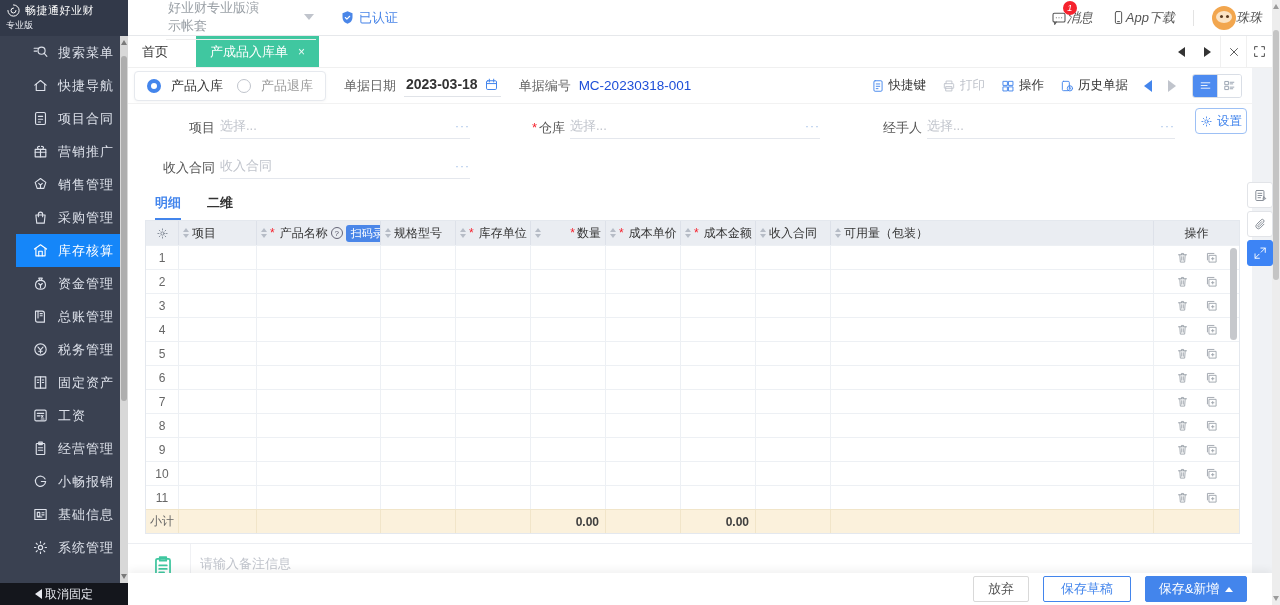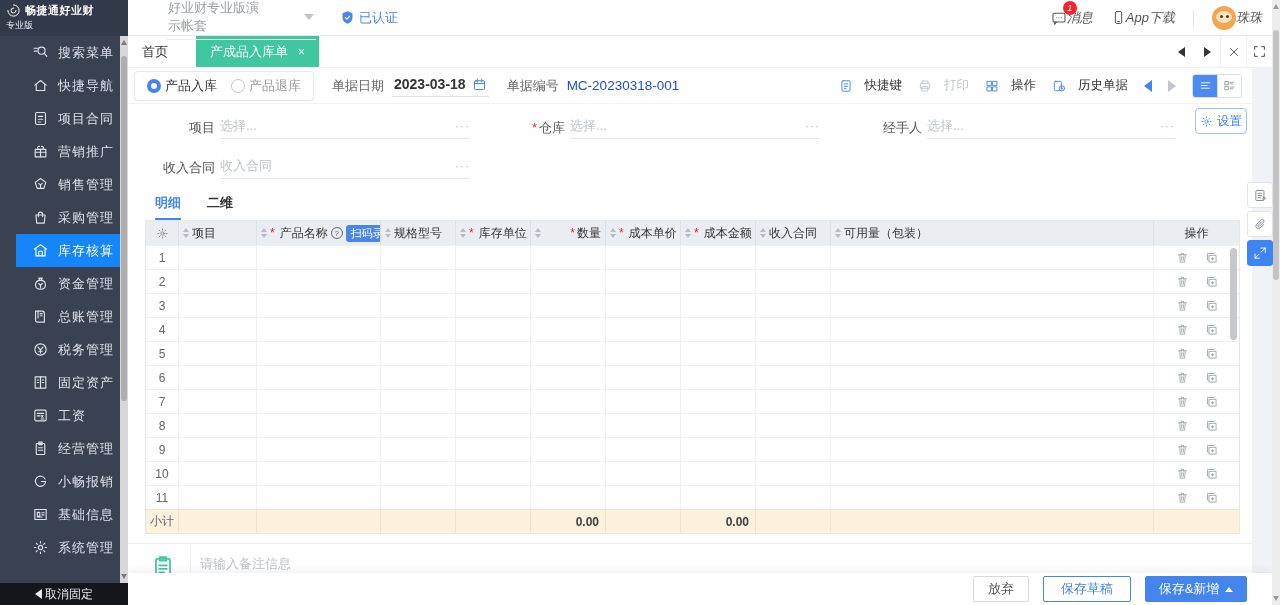--- a/index.html
+++ b/index.html
@@ -9,21 +9,21 @@
   svg { display:block; }
   .ic { stroke:currentColor; fill:none; stroke-width:1.6; stroke-linecap:round; stroke-linejoin:round; }
 
   
   .topbar { position:absolute; left:0; top:0; width:1280px; height:36px; background:#fff;
             border-bottom:1px solid #E6E8EB; z-index:6; display:flex; align-items:center; }
   .logo-block { width:128px; height:36px; background:#323949; color:#fff; flex:none;
                 padding:3px 6px 2px 6px; position:relative; }
   .logo-row { display:flex; align-items:center; gap:4px; }
   .logo-mark { color:#fff; }
-  .logo-title { font-size:11px; font-weight:bold; letter-spacing:.5px; }
+  .logo-title { font-size:11px; font-weight:normal; letter-spacing:.5px; }
   .logo-subtitle { font-size:9px; margin-top:1px; color:#E8EAF0; }
   .account { margin-left:38px; display:flex; align-items:center; gap:40px; width:150px;
              border-bottom:1px solid #ECECEC; padding:4px 2px; color:#9AA0A6; font-size:13px; cursor:pointer; }
   .account .chev { width:0; height:0; border-left:5px solid transparent; border-right:5px solid transparent;
                    border-top:6px solid #C0C4CC; }
   .verified { display:flex; align-items:center; gap:4px; color:#4A86E8; font-size:13px; margin-left:24px; }
   .topbar-right { margin-left:auto; display:flex; align-items:center; gap:18px; padding-right:18px; }
   .top-item { display:flex; align-items:center; color:#555; cursor:pointer; position:relative;font-style:italic; }
   .badge { position:absolute; top:-8px; left:12px; min-width:14px; height:14px; border-radius:8px;
            background:#F5222D; color:#fff; font-size:9px; line-height:14px; text-align:center; padding:0 3px; }
@@ -68,31 +68,31 @@
   .tab-ctl.sep { border-left:1px solid #F0F0F0; }
   .tri-l { width:0; height:0; border-top:5px solid transparent; border-bottom:5px solid transparent; border-right:7px solid #333; }
   .tri-r { width:0; height:0; border-top:5px solid transparent; border-bottom:5px solid transparent; border-left:7px solid #333; }
 
   .card { position:absolute; left:0; top:32px; width:1124px; height:505px; background:#fff; overflow:hidden; z-index:1; }
 
   
   .doc-toolbar { height:36px; display:flex; align-items:center; padding:0 10px 0 6px; border-bottom:1px solid #F2F2F2; }
   .radio-pill { display:flex; align-items:center; gap:14px; border:1px solid #E6E9EE; border-radius:4px;
                 background:#fff; padding:5px 12px; box-shadow:0 1px 3px rgba(0,0,0,.04); }
-  .radio { display:flex; align-items:center; gap:4px; cursor:pointer; }
+  .radio { display:flex; align-items:center; gap:10px; cursor:pointer; }
   .rdot { width:14px; height:14px; border-radius:50%; border:1px solid #C0C4CC; background:#fff; position:relative; flex:none; }
   .radio.sel .rdot { border:4px solid #4385EC; }
   .radio.sel { color:#333; } .radio.unsel { color:#999; }
   .tb-group { display:flex; align-items:center; gap:8px; margin-left:18px; }
   .tb-label { color:#666; }
   .date-wrap { display:flex; align-items:center; gap:6px; border-bottom:1px solid #E0E3E8; padding:2px 2px 4px 2px; }
   .date-val { font-size:14px; font-weight:bold; color:#333; }
   .doc-no { font-size:13.5px; color:#1d4ed8; }
   .tb-right { margin-left:auto; display:flex; align-items:center; gap:16px; }
-  .tb-link { display:flex; align-items:center; gap:12px; color:#333; cursor:pointer; font-size:12.5px; }
+  .tb-link { display:flex; align-items:center; gap:4px; color:#333; cursor:pointer; font-size:12.5px; }
   .tb-link .lic { color:#4385EC; }
   .tb-link.disabled, .tb-link.disabled .lic { color:#C0C4CC; }
   .nav-tri-l { width:0; height:0; border-top:6px solid transparent; border-bottom:6px solid transparent;
                border-right:8px solid #4385EC; cursor:pointer; }
   .nav-tri-r { width:0; height:0; border-top:6px solid transparent; border-bottom:6px solid transparent;
                border-left:8px solid #C0C4CC; cursor:pointer; }
   .seg { display:flex; border:1px solid #D9DEE6; border-radius:3px; overflow:hidden; }
   .seg > div { width:24px; height:22px; display:flex; align-items:center; justify-content:center; cursor:pointer; }
   .seg .on { background:#4D8BF0; color:#fff; }
   .seg .off { background:#fff; color:#8E99A8; border-left:1px solid #D9DEE6; }

